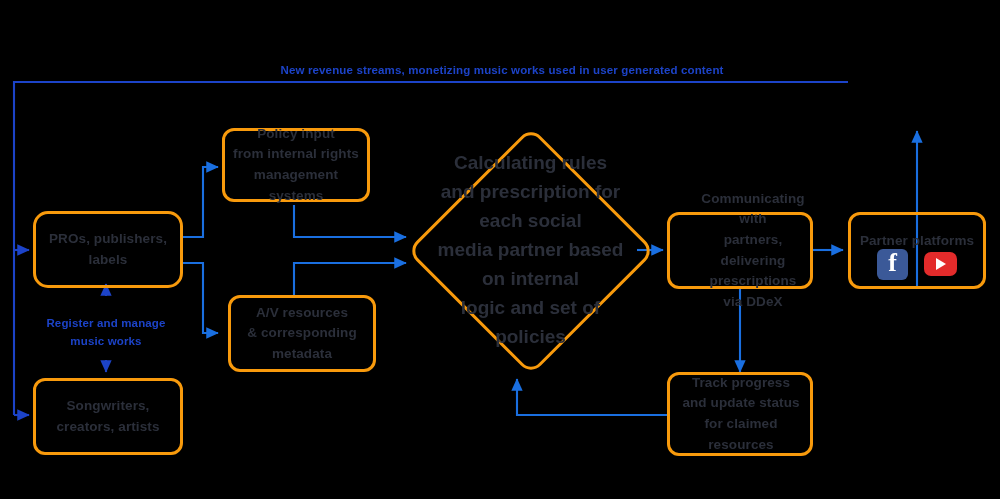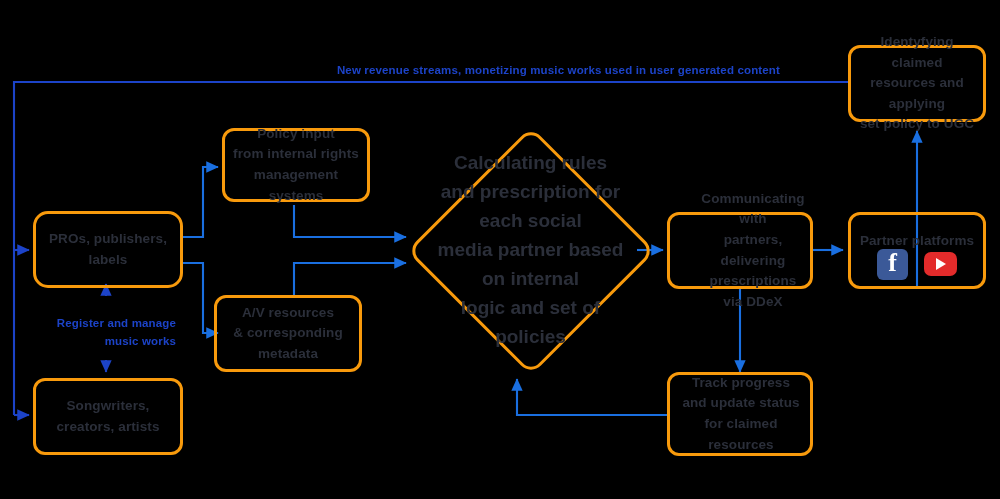--- a/index.html
+++ b/index.html
@@ -58,21 +58,21 @@
     font-size: 19px;
     line-height: 1.52;
     width: 210px;
   }
   .bluetext {
     position: absolute;
     color: #1c43c8;
     font-weight: bold;
     font-size: 11.5px;
     line-height: 1.55;
-    text-align: right;
+    text-align: center;
     letter-spacing: 0.15px;
     white-space: nowrap;
   }
   .bluetext.wrapped { white-space: normal; }
   svg.wires {
     position: absolute;
     left: 0; top: 0;
     width: 1000px;
     height: 499px;
     pointer-events: none;
@@ -182,21 +182,21 @@
     <span class="txt" style="white-space:pre-line;">Songwriters,
 creators, artists</span>
   </div>
 
   <div class="node" style="left:222px; top:128px; width:148px; height:74px;">
     <span class="txt" style="white-space:pre-line;">Policy input
 from internal rights
 management systems</span>
   </div>
 
-  <div class="node" style="left:214px; top:295px; width:148px; height:77px;">
+  <div class="node" style="left:228px; top:295px; width:148px; height:77px;">
     <span class="txt" style="white-space:pre-line;">A/V resources
 &amp; corresponding
 metadata</span>
   </div>
 
   <div class="diamond-wrap" style="left:406px; top:126px; width:249px; height:249px;">
     <div class="diamond-shape"></div>
     <div class="diamond-label" style="white-space:pre-line;">Calculating rules
 and prescription for each social
 media partner based on internal
@@ -210,25 +210,20 @@
   </div>
 
   <div class="node" style="left:848px; top:212px; width:138px; height:77px; align-items:flex-start;">
     <span class="txt node-title" style="margin-top:16px;">Partner platforms</span>
   </div>
   <div class="platicons" style="left:848px; top:246px; width:138px; height:36px;">
     <span class="fbicon"></span>
     <span class="yticon"></span>
   </div>
 
-  <div class="node" style="left:848px; top:45px; width:138px; height:77px;">
-    <span class="txt" style="white-space:pre-line;">Identyfying claimed
-resources and applying
-set policy to UGC</span>
-  </div>
 
   <div class="node" style="left:667px; top:372px; width:146px; height:84px;">
     <span class="txt" style="white-space:pre-line;padding-left:8px;">Track progress
 and update status
 for claimed resources</span>
   </div>
 
 </div>
 
 </body></html>

